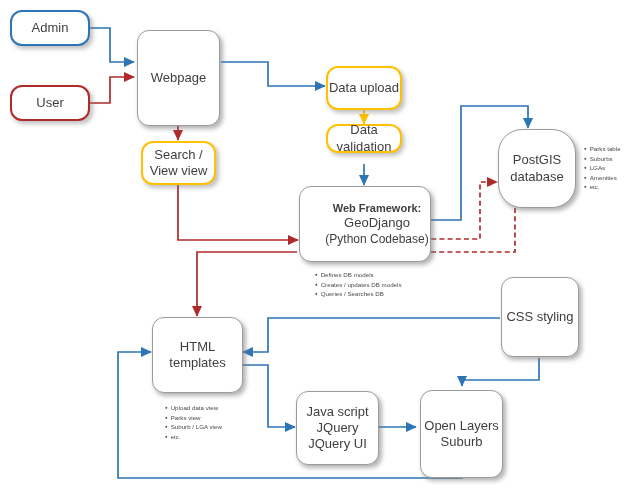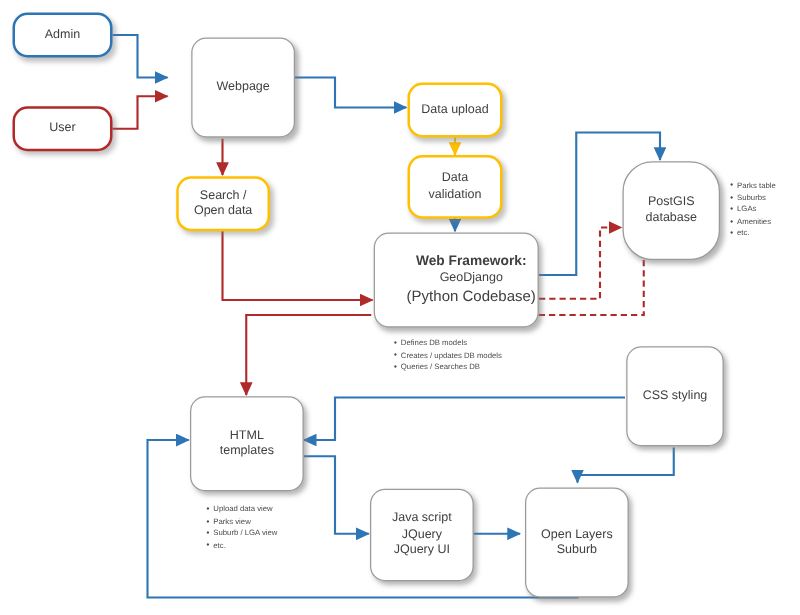--- a/index.html
+++ b/index.html
@@ -7,21 +7,21 @@
   #canvas{position:relative;width:640px;height:492px;background:#ffffff;overflow:hidden;}
   #wires{position:absolute;left:0;top:0;width:640px;height:492px;}
   .node{position:absolute;box-sizing:border-box;display:flex;flex-direction:column;
         align-items:center;justify-content:center;text-align:center;background:#ffffff;
         border-radius:12px;color:#3f3f3f;line-height:1.25;}
   .node.gray{border:1.6px solid #9b9b9b;box-shadow:2.5px 3px 4px rgba(120,120,120,.55);}
   .node.blue{border:2px solid #2E75B6;box-shadow:2.5px 3px 4px rgba(120,120,120,.45);}
   .node.red{border:2px solid #B02A2A;box-shadow:2.5px 3px 4px rgba(120,120,120,.45);}
   .node.gold{border:2.4px solid #FFC000;box-shadow:2.5px 3px 4px rgba(120,120,120,.45);}
   .ln{display:block;}
-  .t11{font-size:10px;}
+  .t11{font-size:13px;}
   .t9{font-size:12px;}
   .bold{font-weight:bold;font-size:11px;}
   .notes{position:absolute;font-size:6.2px;color:#4a4a4a;line-height:1.55;white-space:nowrap;}
   .notes .b{display:block;}
   .notes .b::before{content:"\25CF";font-size:4.4px;margin-right:3px;vertical-align:middle;}
 </style>
 </head>
 <body>
 
 <div id="canvas">
@@ -77,34 +77,34 @@
   </svg>
 
   <div class="node blue" style="left:10px;top:10px;width:80px;height:36px;">
     <span class="ln t11">Admin</span>
   </div>
 
   <div class="node red" style="left:10px;top:85px;width:80px;height:36px;">
     <span class="ln t11">User</span>
   </div>
 
-  <div class="node gray" style="left:153px;top:30px;width:83px;height:80px;">
+  <div class="node gray" style="left:137px;top:30px;width:83px;height:96px;">
     <span class="ln t11">Webpage</span>
   </div>
 
   <div class="node gold" style="left:141px;top:141px;width:75px;height:44px;">
     <span class="ln t11">Search /</span>
-    <span class="ln t11">Open data</span>
+    <span class="ln t11">View view</span>
   </div>
 
   <div class="node gold" style="left:326px;top:66px;width:76px;height:44px;">
     <span class="ln t11">Data upload</span>
   </div>
 
-  <div class="node gold" style="left:326px;top:124px;width:76px;height:51px;">
+  <div class="node gold" style="left:326px;top:124px;width:76px;height:29px;">
     <span class="ln t11">Data</span>
     <span class="ln t11">validation</span>
   </div>
 
   <div class="node gray" style="left:299px;top:186px;width:132px;height:76px;padding-left:24px;">
     <span class="ln bold">Web Framework:</span>
     <span class="ln t11">GeoDjango</span>
     <span class="ln t9">(Python Codebase)</span>
   </div>
 

